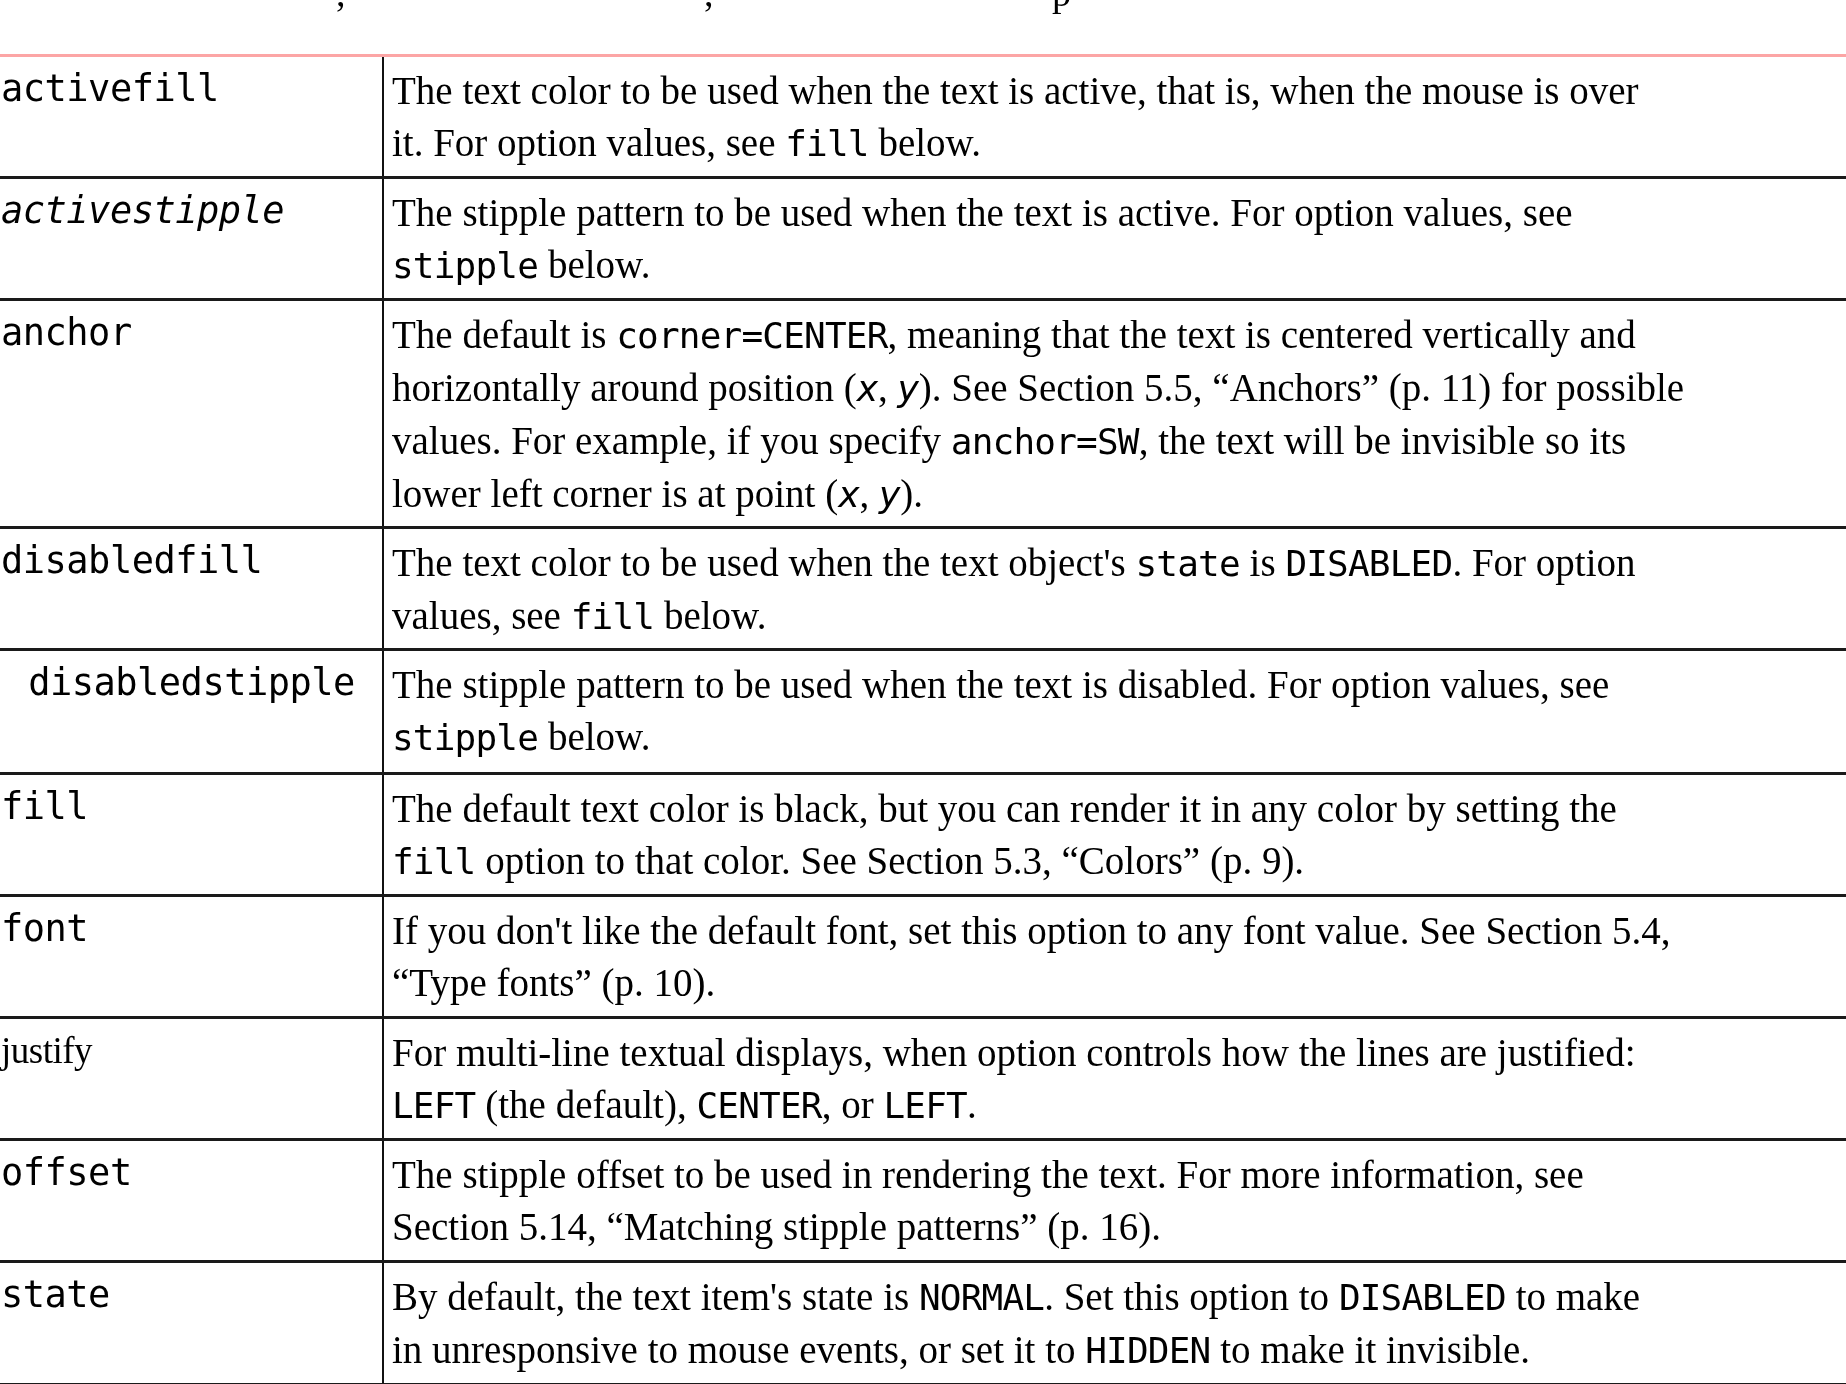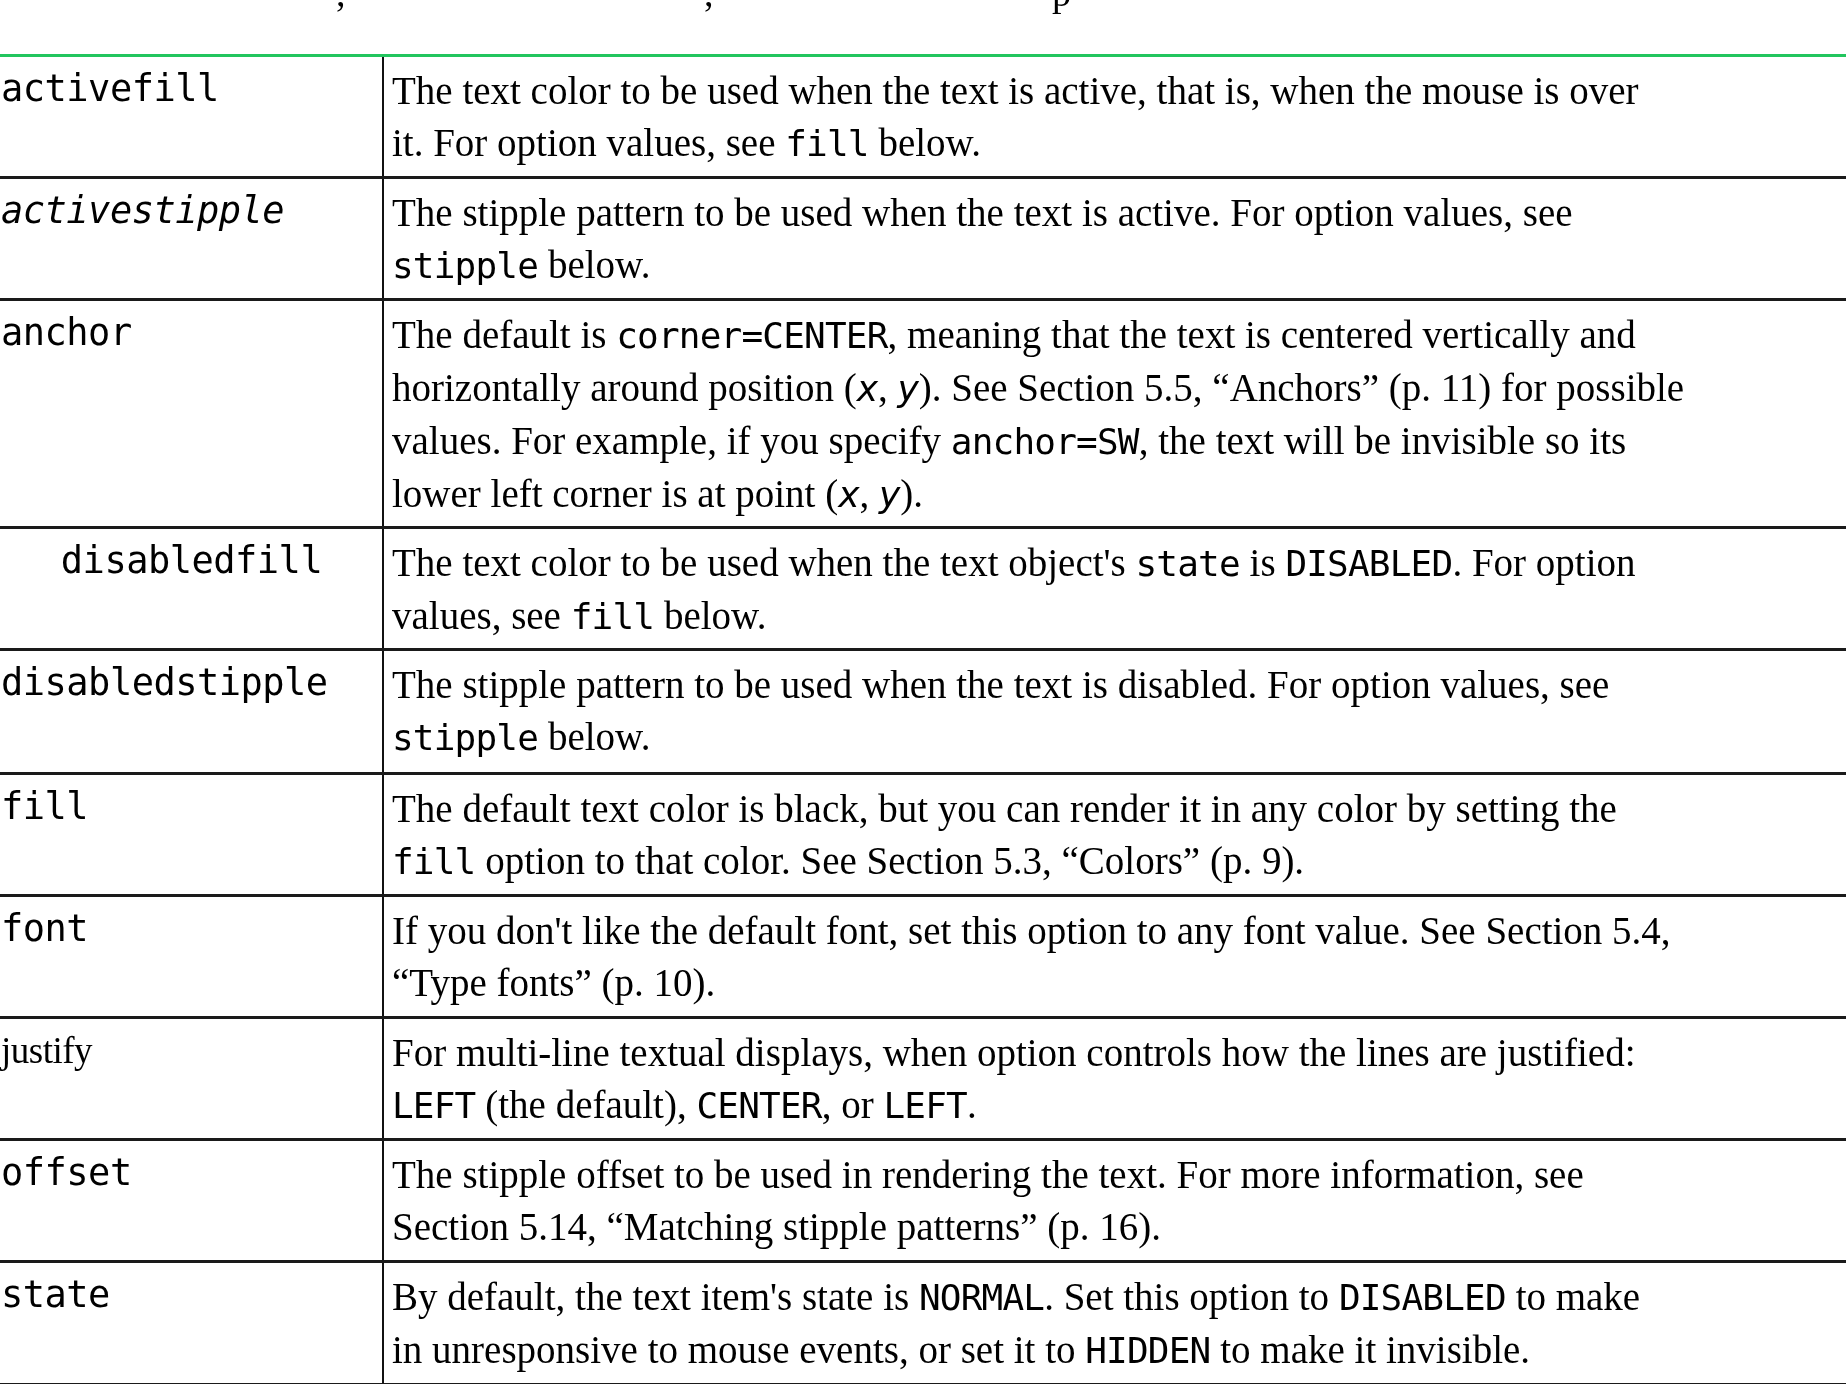--- a/index.html
+++ b/index.html
@@ -30,21 +30,21 @@
     }
     table.options {
       position: absolute;
       top: 54px;
       left: 0;
       width: 1900px;
       border-collapse: collapse;
       table-layout: fixed;
     }
     table.options td {
-      border-top: 3px solid #22c55e;
+      border-top: 3px solid #fca5a5;
       border-bottom: 3px solid #1a1a1a;
       vertical-align: top;
       padding: 0;
     }
     td.name {
       width: 381px;
       border-right: 2px solid #111;
       font-family: "DejaVu Sans Mono", "Liberation Mono", monospace;
       font-size: 37px;
       line-height: 52px;
@@ -99,28 +99,28 @@
       <tr>
         <td class="name" style="height: 219px;">anchor</td>
         <td class="desc">
           <span class="line"><span>The default is </span><span class="mono">corner=CENTER</span><span>, meaning that the text is centered vertically and</span></span>
           <span class="line"><span>horizontally around position (</span><span class="ital">x</span><span>, </span><span class="ital">y</span><span>). See Section 5.5, “Anchors” (p. 11) for possible</span></span>
           <span class="line"><span>values. For example, if you specify </span><span class="mono">anchor=SW</span><span>, the text will be invisible so its</span></span>
           <span class="line"><span>lower left corner is at point (</span><span class="ital">x</span><span>, </span><span class="ital">y</span><span>).</span></span>
         </td>
       </tr>
       <tr>
-        <td class="name" style="height: 113px; text-align: center;">disabledfill</td>
+        <td class="name" style="height: 113px;">disabledfill</td>
         <td class="desc">
           <span class="line"><span>The text color to be used when the text object's </span><span class="mono">state</span><span> is </span><span class="mono">DISABLED</span><span>. For option</span></span>
           <span class="line"><span>values, see </span><span class="mono">fill</span><span> below.</span></span>
         </td>
       </tr>
       <tr>
-        <td class="name" style="height: 115px;">disabledstipple</td>
+        <td class="name" style="height: 115px; text-align: center;">disabledstipple</td>
         <td class="desc">
           <span class="line"><span>The stipple pattern to be used when the text is disabled. For option values, see</span></span>
           <span class="line"><span class="mono">stipple</span><span> below.</span></span>
         </td>
       </tr>
       <tr>
         <td class="name" style="height: 113px;">fill</td>
         <td class="desc">
           <span class="line"><span>The default text color is black, but you can render it in any color by setting the</span></span>
           <span class="line"><span class="mono">fill</span><span> option to that color. See Section 5.3, “Colors” (p. 9).</span></span>

